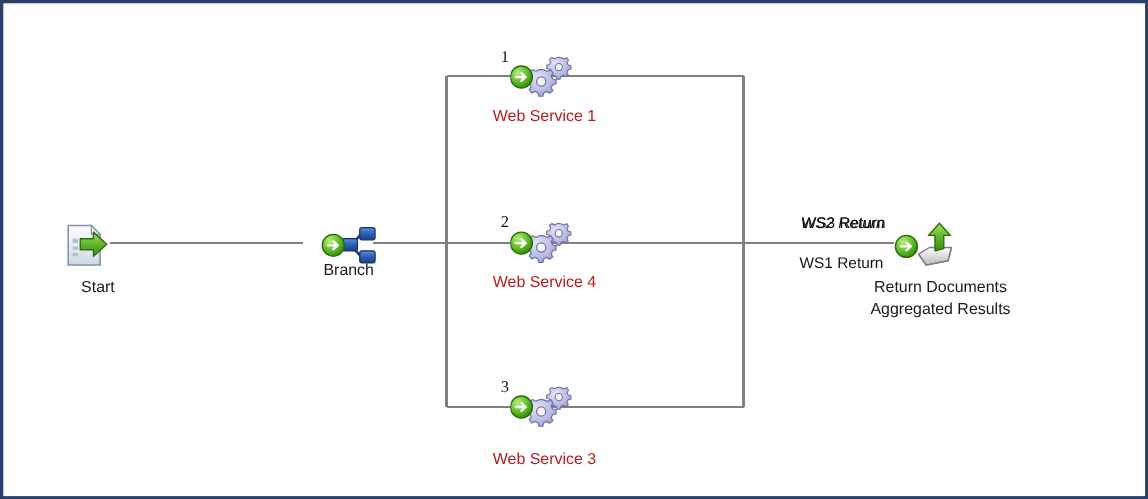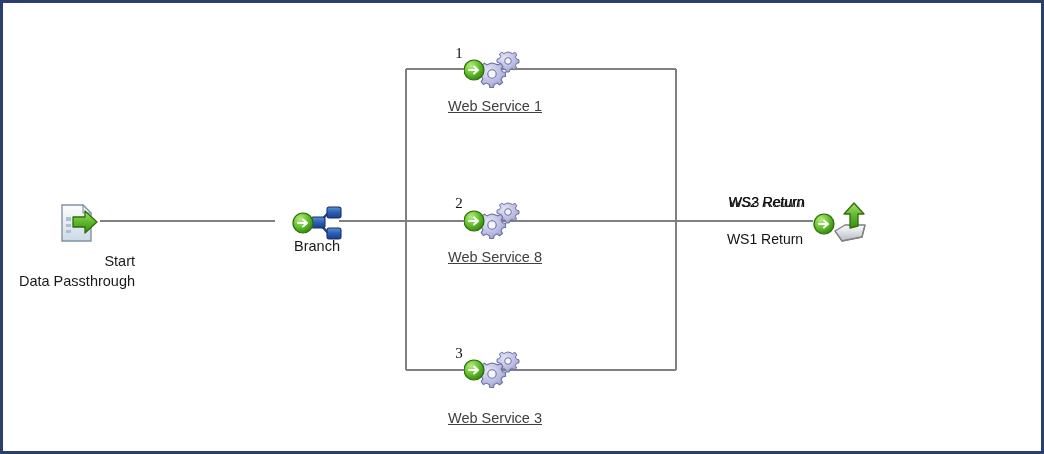--- a/index.html
+++ b/index.html
@@ -44,22 +44,21 @@
     transform: translateX(-50%);
     white-space: nowrap;
     text-align: center;
     font-size: 14.5px;
     line-height: 20px;
   }
   .label-dark {
     color: #1a1a1a;
   }
   .label-link {
-    color: #404040;
-    text-decoration: underline;
+    color: #b91c1c;
   }
   .seq-num {
     position: absolute;
     transform: translate(-50%, -50%);
     font-size: 15px;
     color: #131313;
     font-family: "Liberation Serif", serif;
   }
   .wire-label-stack {
     position: absolute;
@@ -115,23 +114,22 @@
           </linearGradient>
         </defs>
         <path d="M8 5 H29 L37 13 V41 H8 Z" fill="url(#pgGrad)" stroke="#7f93a8" stroke-width="1.4"></path>
         <path d="M29 5 L29 13 L37 13 Z" fill="#e6eef6" stroke="#7f93a8" stroke-width="1.1"></path>
         <rect x="12" y="17" width="5" height="4" fill="#aebfd2"></rect>
         <rect x="12" y="24" width="5" height="3" fill="#aebfd2"></rect>
         <rect x="12" y="30" width="5" height="3" fill="#aebfd2"></rect>
         <path d="M19 17 H31 V11 L43 22 L31 33 V27 H19 Z" fill="url(#grnArrow)" stroke="#2f6d0f" stroke-width="1.3" stroke-linejoin="round"></path>
       </svg>
     </div>
-    <div class="node-label label-dark" style="left:0; top:28px;text-align:right;">
+    <div class="node-label label-dark" style="left:12px; top:28px;">
       <div>Start</div>
-      <div>Data Passthrough</div>
     </div>
   </div>
 
   <div class="node" style="left:314px; top:220px;">
     <div class="node-icon" style="left:0; top:0; width:52px; height:40px;">
       <svg viewBox="0 0 52 40" width="52" height="40" xmlns="http://www.w3.org/2000/svg">
         <defs>
           <radialGradient id="grnBall" cx="0.35" cy="0.3" r="0.8">
             <stop offset="0" stop-color="#b6ef7c"></stop>
             <stop offset="0.55" stop-color="#5ebb28"></stop>
@@ -199,21 +197,21 @@
         </g>
         <g transform="translate(28,26)">
           <path d="M0,-11 L3,-10.3 L5.6,-9.2 L8.8,-10.5 L10.8,-7.6 L9.1,-4.9 L10.5,-2.2 L13.5,-1.5 L13.5,2.2 L10.5,2.9 L9.1,5.6 L10.5,8.6 L7.6,10.8 L4.9,9.1 L2.2,10.5 L1.5,13.5 L-2.2,13.5 L-2.9,10.5 L-5.6,9.1 L-8.6,10.5 L-10.8,7.6 L-9.1,4.9 L-10.5,2.2 L-13.5,1.5 L-13.5,-2.2 L-10.5,-2.9 L-9.1,-5.6 L-10.5,-8.6 L-7.6,-10.8 L-4.9,-9.1 L-2.2,-10.5 Z" fill="url(#gearG1)" stroke="#6e71a8" stroke-width="1.1"></path>
           <circle cx="0" cy="0" r="4.2" fill="#f4f4fb" stroke="#6e71a8" stroke-width="1.1"></circle>
         </g>
         <circle cx="10" cy="22" r="10" fill="url(#grnBall1)" stroke="#2a6b09" stroke-width="1.2"></circle>
         <path d="M5 22 H13 M10 18.5 L14 22 L10 25.5" stroke="#ffffff" stroke-width="2.1" fill="none" stroke-linecap="round" stroke-linejoin="round"></path>
       </svg>
     </div>
     <div class="node-label label-link" style="left:0; top:24px;">
-      <div>Web Service 8</div>
+      <div>Web Service 4</div>
     </div>
   </div>
 
   <div class="seq-num" style="left:456px; top:350px;">3</div>
   <div class="node" style="left:492px; top:369px;">
     <div class="node-icon" style="left:0; top:-2px; width:62px; height:44px;">
       <svg viewBox="0 0 62 44" width="62" height="44" xmlns="http://www.w3.org/2000/svg">
         <g transform="translate(44,13)">
           <path d="M0,-9 L2.4,-8.4 L4.6,-7.5 L7.2,-8.6 L8.8,-6.2 L7.4,-4.0 L8.6,-1.8 L11,-1.2 L11,1.8 L8.6,2.4 L7.4,4.6 L8.6,7.0 L6.2,8.8 L4.0,7.4 L1.8,8.6 L1.2,11 L-1.8,11 L-2.4,8.6 L-4.6,7.4 L-7.0,8.6 L-8.8,6.2 L-7.4,4.0 L-8.6,1.8 L-11,1.2 L-11,-1.8 L-8.6,-2.4 L-7.4,-4.6 L-8.6,-7.0 L-6.2,-8.8 L-4.0,-7.4 L-1.8,-8.6 Z" fill="url(#gearG1)" stroke="#6e71a8" stroke-width="1"></path>
           <circle cx="0" cy="0" r="3.3" fill="#f4f4fb" stroke="#6e71a8" stroke-width="1"></circle>
@@ -257,16 +255,18 @@
           </radialGradient>
         </defs>
         <path d="M23 31 L33 25 L53 25 L50 37 L30 41 Z" fill="url(#trayG)" stroke="#7c8084" stroke-width="1.3" stroke-linejoin="round"></path>
         <path d="M23 31 L30 41 L50 37 L53 25" fill="none" stroke="#7c8084" stroke-width="1.2"></path>
         <path d="M38 28 V14 H32 L42 3 L52 14 H46 V26 Z" fill="url(#upArrowG)" stroke="#2f6d0f" stroke-width="1.3" stroke-linejoin="round"></path>
         <circle cx="12" cy="24" r="10" fill="url(#grnBall2)" stroke="#2a6b09" stroke-width="1.2"></circle>
         <path d="M7 24 H15 M12 20.5 L16 24 L12 27.5" stroke="#ffffff" stroke-width="2.1" fill="none" stroke-linecap="round" stroke-linejoin="round"></path>
       </svg>
     </div>
     <div class="node-label label-dark" style="left:14px; top:28px;">
+      <div>Return Documents</div>
+      <div>Aggregated Results</div>
     </div>
   </div>
 
 </div>
 
 </body></html>

